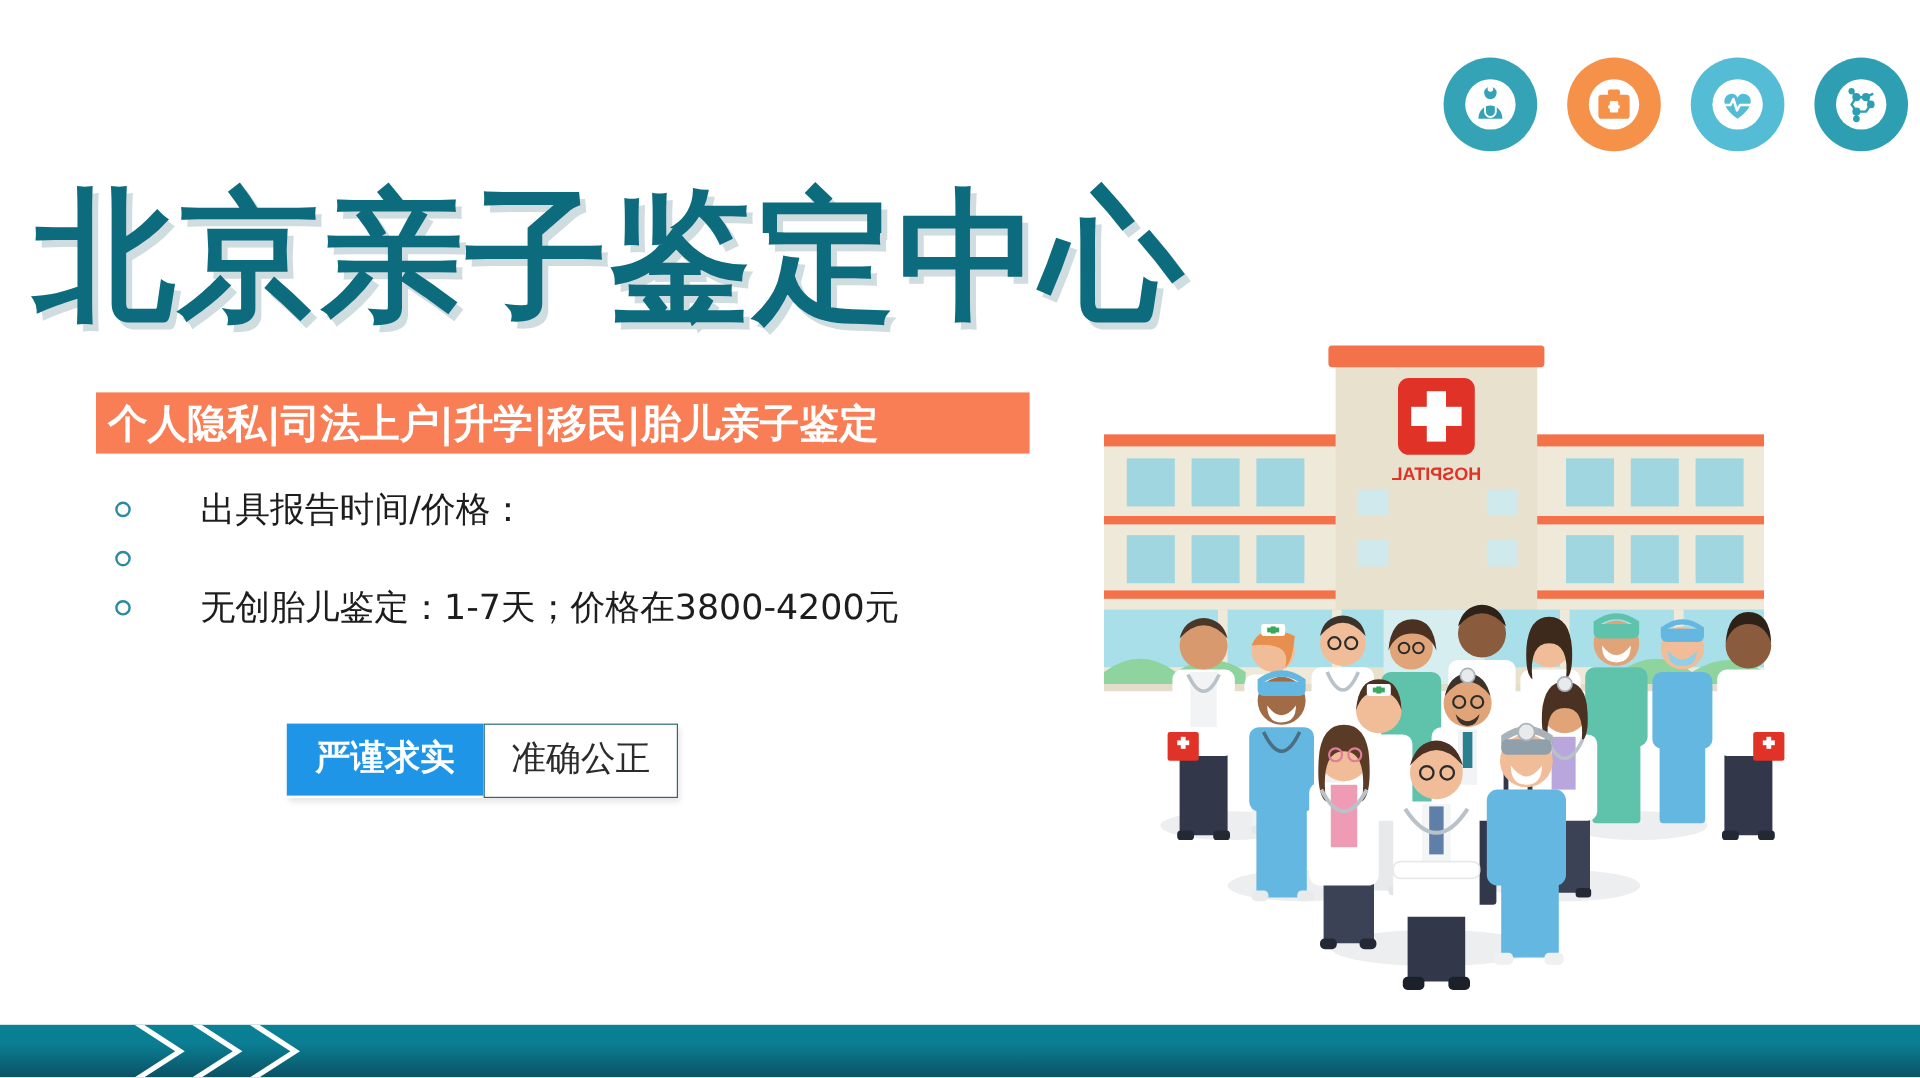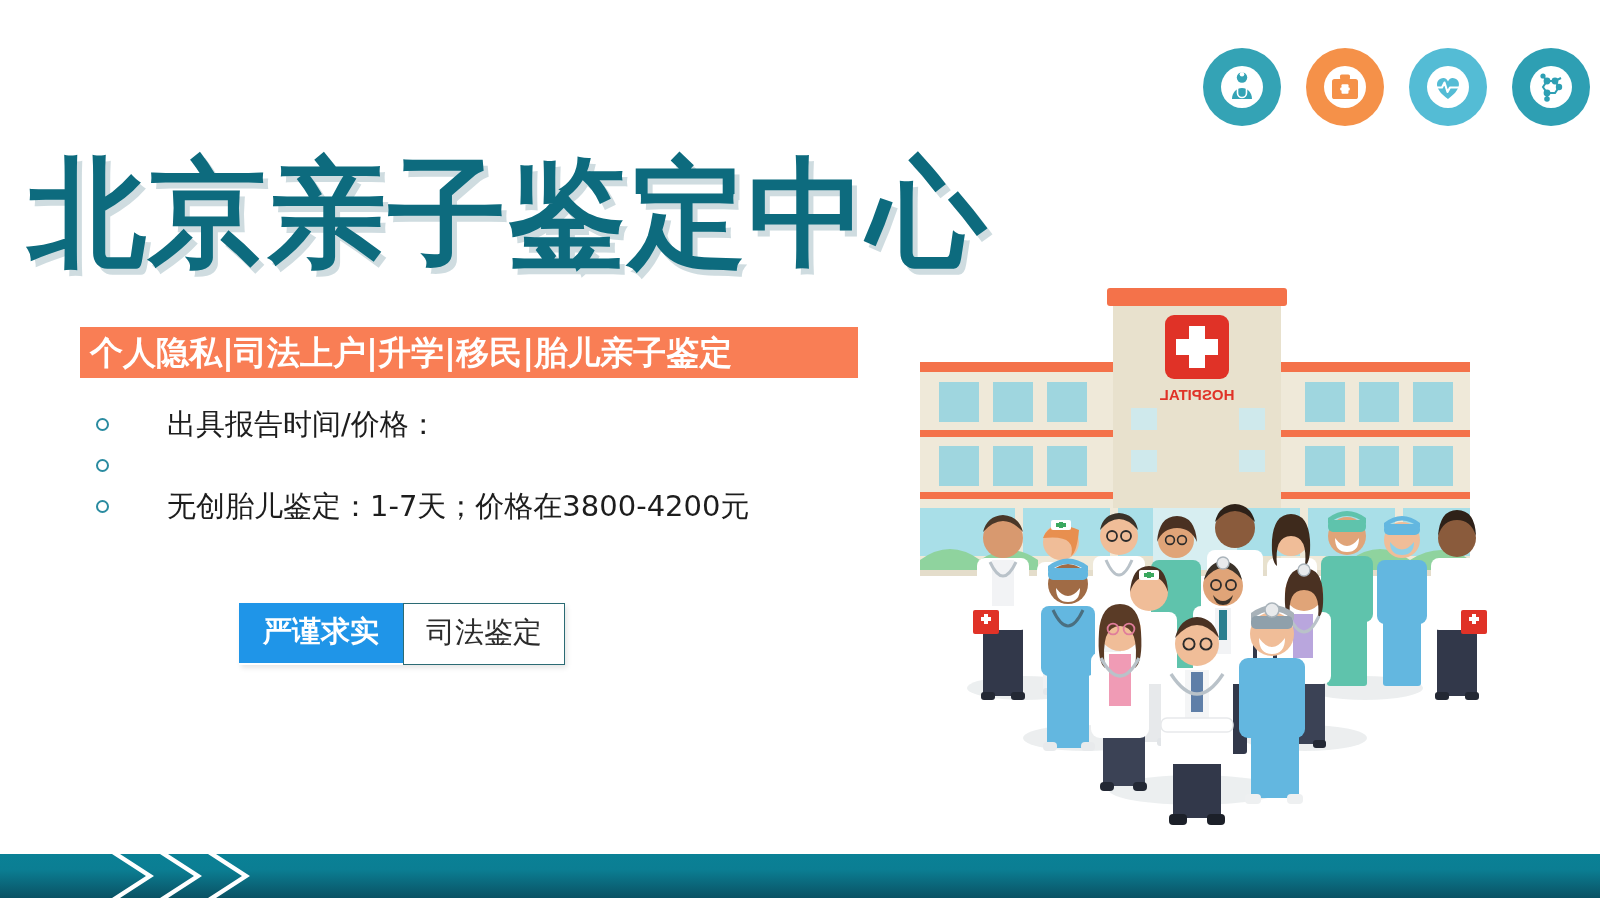--- a/index.html
+++ b/index.html
@@ -219,21 +219,21 @@
       <span class="bullet-dot"></span>
     </li>
     <li>
       <span class="bullet-dot"></span>
       <span class="bullet-text">无创胎儿鉴定：1-7天；价格在3800-4200元</span>
     </li>
   </ul>
 
   <div class="slogan">
     <div class="slogan-blue">严谨求实</div>
-    <div class="slogan-white">司法鉴定</div>
+    <div class="slogan-white">准确公正</div>
   </div>
 
   <div class="illustration">
     <svg width="600" height="560" viewBox="0 0 600 560" aria-hidden="true">
 
       <g>
 
         <rect x="25" y="92" width="550" height="210" fill="#efe9d9"></rect>
 
         <rect x="25" y="92" width="550" height="10" fill="#f4724a"></rect>

